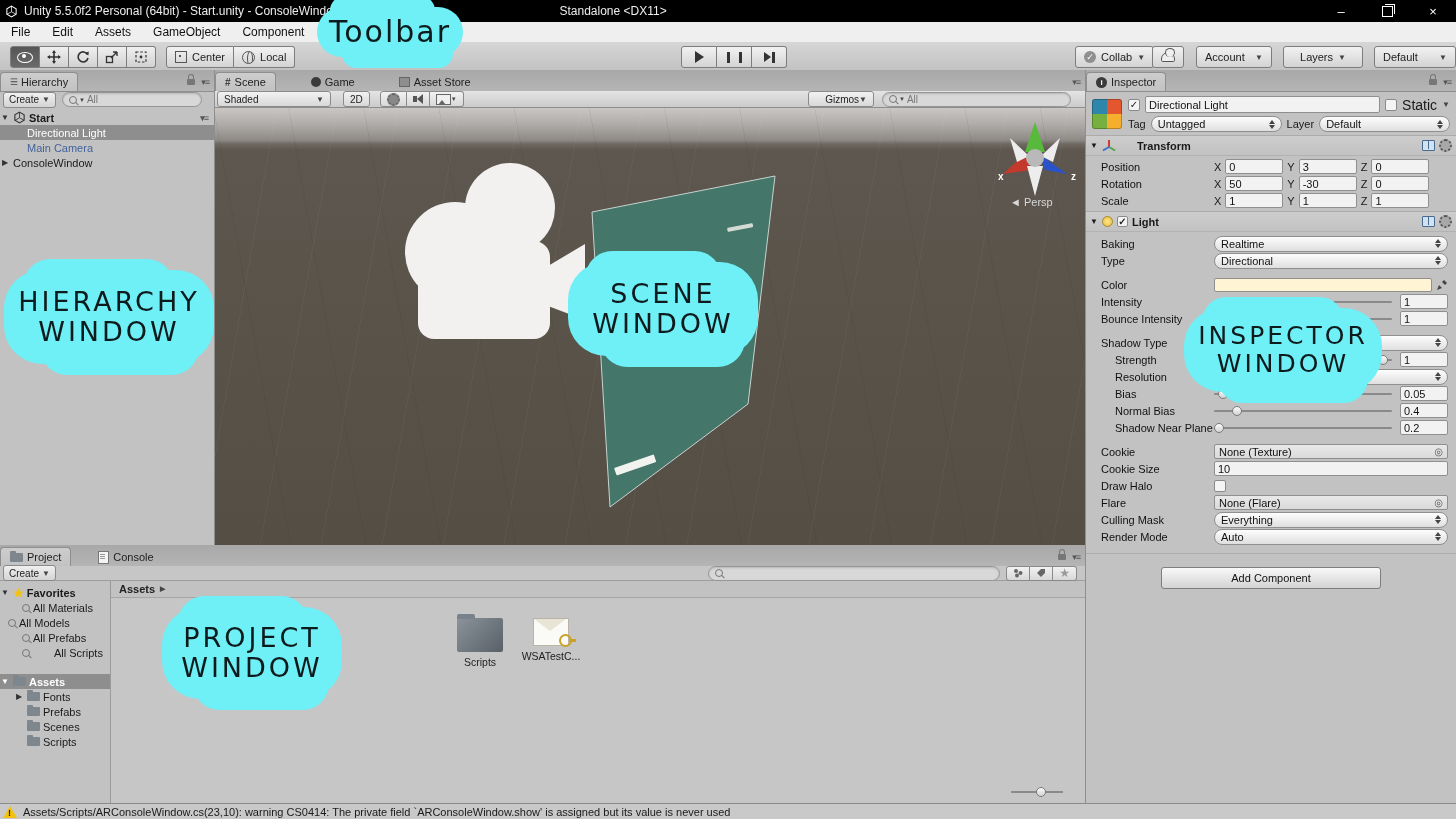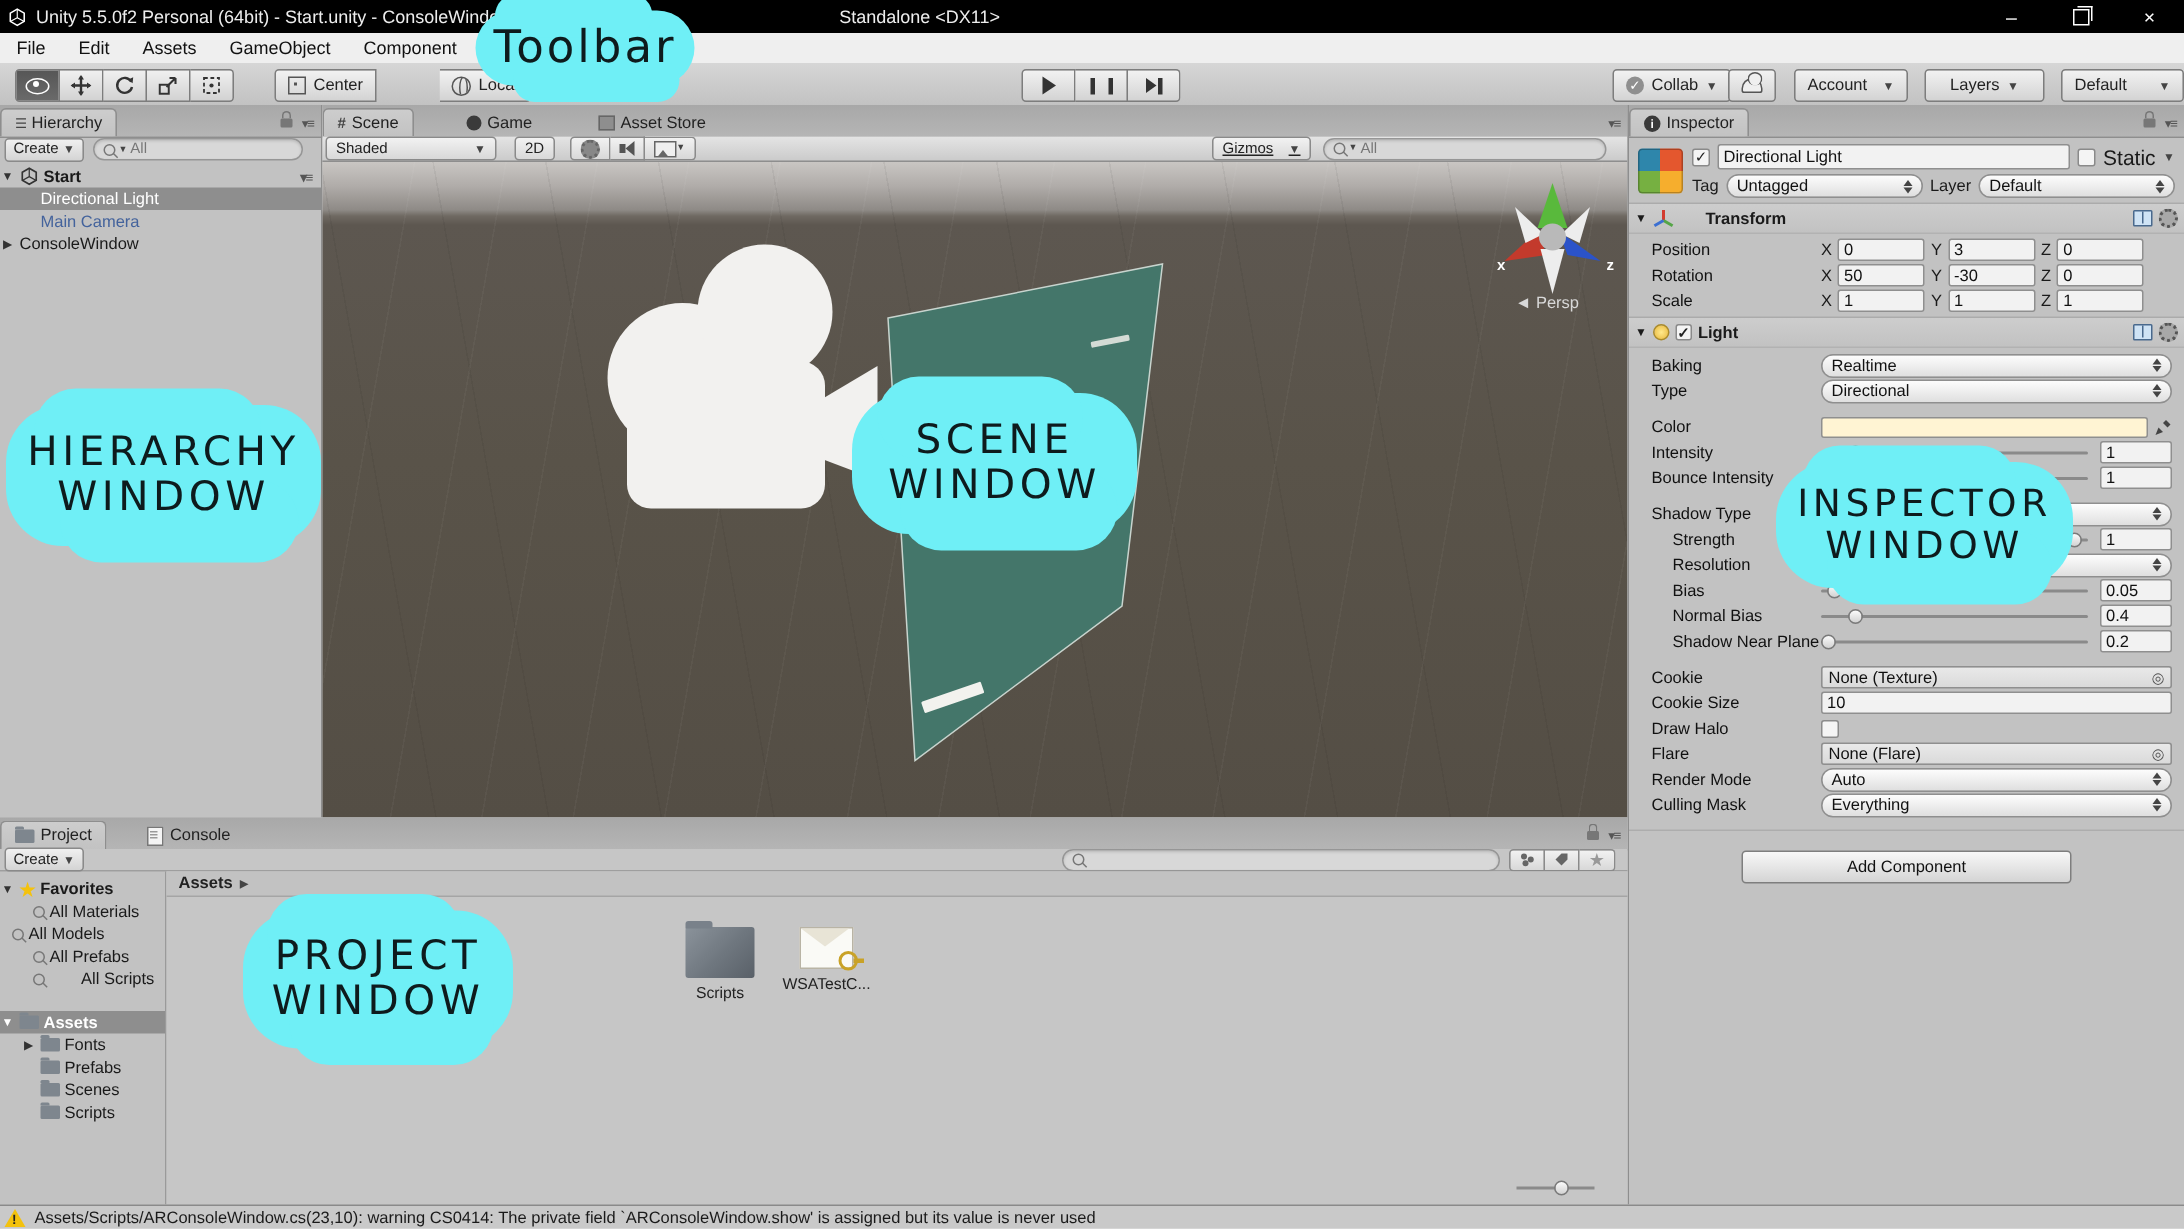--- a/index.html
+++ b/index.html
@@ -191,21 +191,21 @@
             <path d="M6 8L12 2M12 2h-4M12 2v4" stroke="#333" stroke-width="1.4" fill="none"></path>
           </svg>
         </div>
       <div class="tool-btn">
           <svg width="14" height="14" viewBox="0 0 14 14">
             <rect x="2" y="2" width="10" height="10" fill="none" stroke="#333" stroke-width="1.2" stroke-dasharray="2.5 1.8"></rect>
             <circle cx="7" cy="7" r="1.4" fill="#333"></circle>
           </svg>
         </div>
     </div>
-    <div class="toolgroup" style="left:183px;top:4px;gap:42px;">
+    <div class="toolgroup" style="left:166px;top:4px;">
       <div class="tb-btn grouped first">
           <span class="pivot-ic"></span>
           <span>Center</span>
         </div>
       <div class="tb-btn grouped last">
           <span class="globe-ic"></span>
           <span>Local</span>
         </div>
     </div>
     <div class="toolgroup" style="left:681px;top:4px;">
@@ -335,21 +335,21 @@
       <div class="sc-btn" style="border-left:none;">
           <span class="spk-ic">
             <i></i>
             <b></b>
           </span>
         </div>
       <div class="sc-btn" style="border-left:none;border-radius:0 3px 3px 0;">
           <span class="img-ic"></span>
           <span class="caret" style="font-size:6px;">▼</span>
         </div>
-      <div class="sc-btn" style="margin-left:auto;width:52px;justify-content:space-between;border-radius:3px;text-decoration:underline;">
+      <div class="sc-btn" style="margin-left:auto;width:52px;justify-content:flex-end;border-radius:3px;">
           <span>Gizmos</span>
           <span class="caret">▼</span>
         </div>
       <div class="pill" style="width:175px;margin:0 14px 0 8px;">
           <span class="mag"></span>
           <span class="caret" style="font-size:6px;">▼</span>
           <span>All</span>
         </div>
     </div>
     <div class="viewport">
@@ -615,33 +615,33 @@
           <div class="irow">
             <span class="ilabel">Flare</span>
             <div class="ictl">
               <div class="objfield">
                 <span>None (Flare)</span>
                 <span class="target">◎</span>
               </div>
             </div>
           </div>
           <div class="irow">
+            <span class="ilabel">Culling Mask</span>
+            <div class="ictl">
+              <div class="drop">
+                <span>Everything</span>
+                <span class="updn"></span>
+              </div>
+            </div>
+          </div>
+          <div class="irow">
             <span class="ilabel">Render Mode</span>
             <div class="ictl">
               <div class="drop">
                 <span>Auto</span>
-                <span class="updn"></span>
-              </div>
-            </div>
-          </div>
-          <div class="irow">
-            <span class="ilabel">Culling Mask</span>
-            <div class="ictl">
-              <div class="drop">
-                <span>Everything</span>
                 <span class="updn"></span>
               </div>
             </div>
           </div>
         </div>
       <div style="border-top:1px solid #ADADAD;margin-top:8px;">
         <div class="btn-add">Add Component</div>
       </div>
     </div>
   </div>

